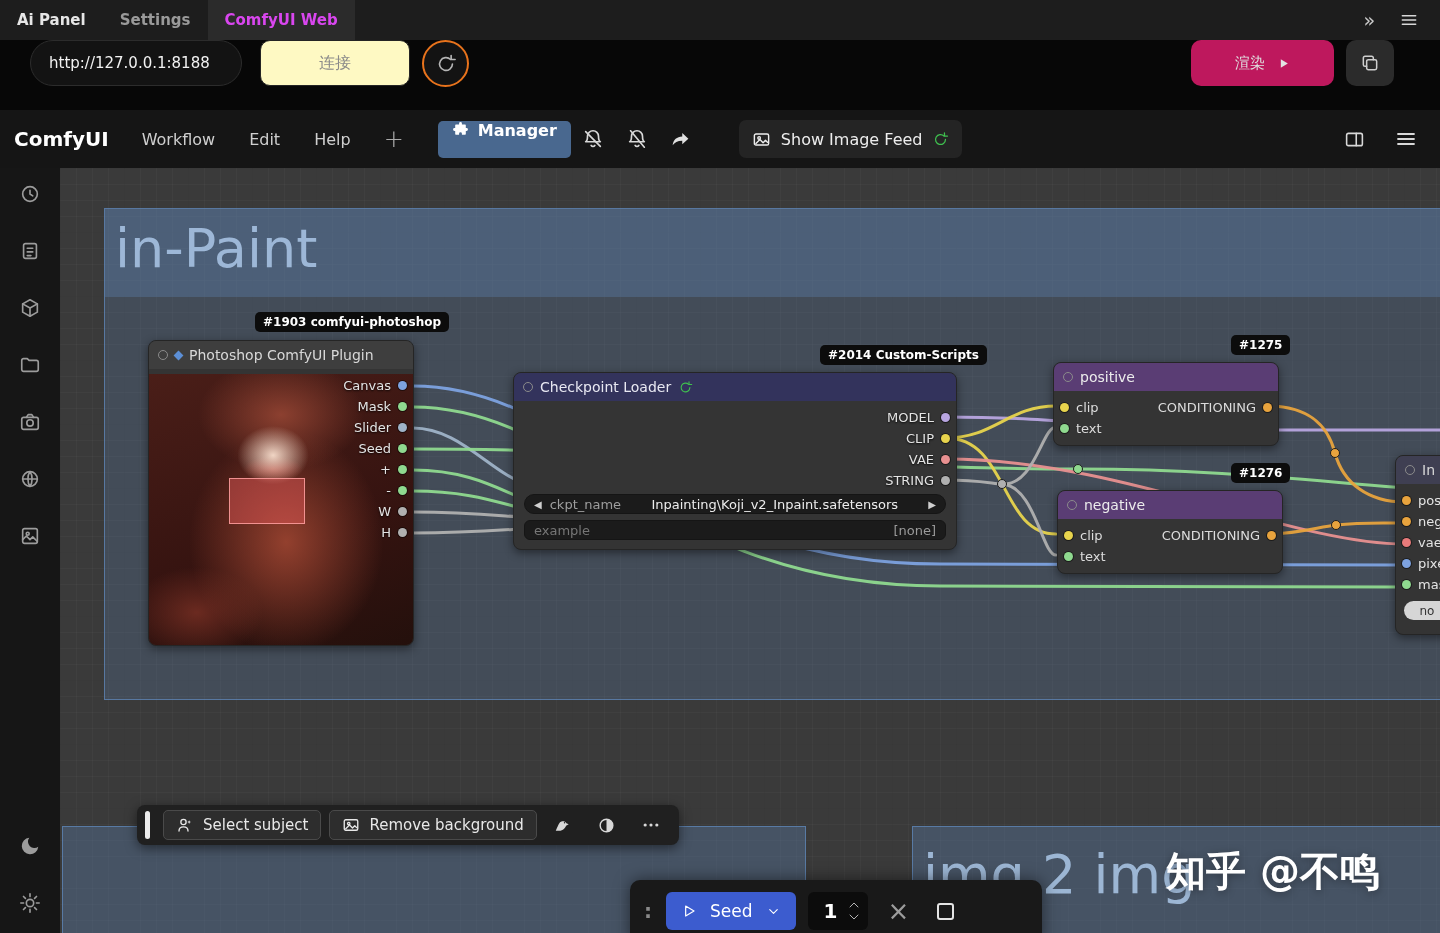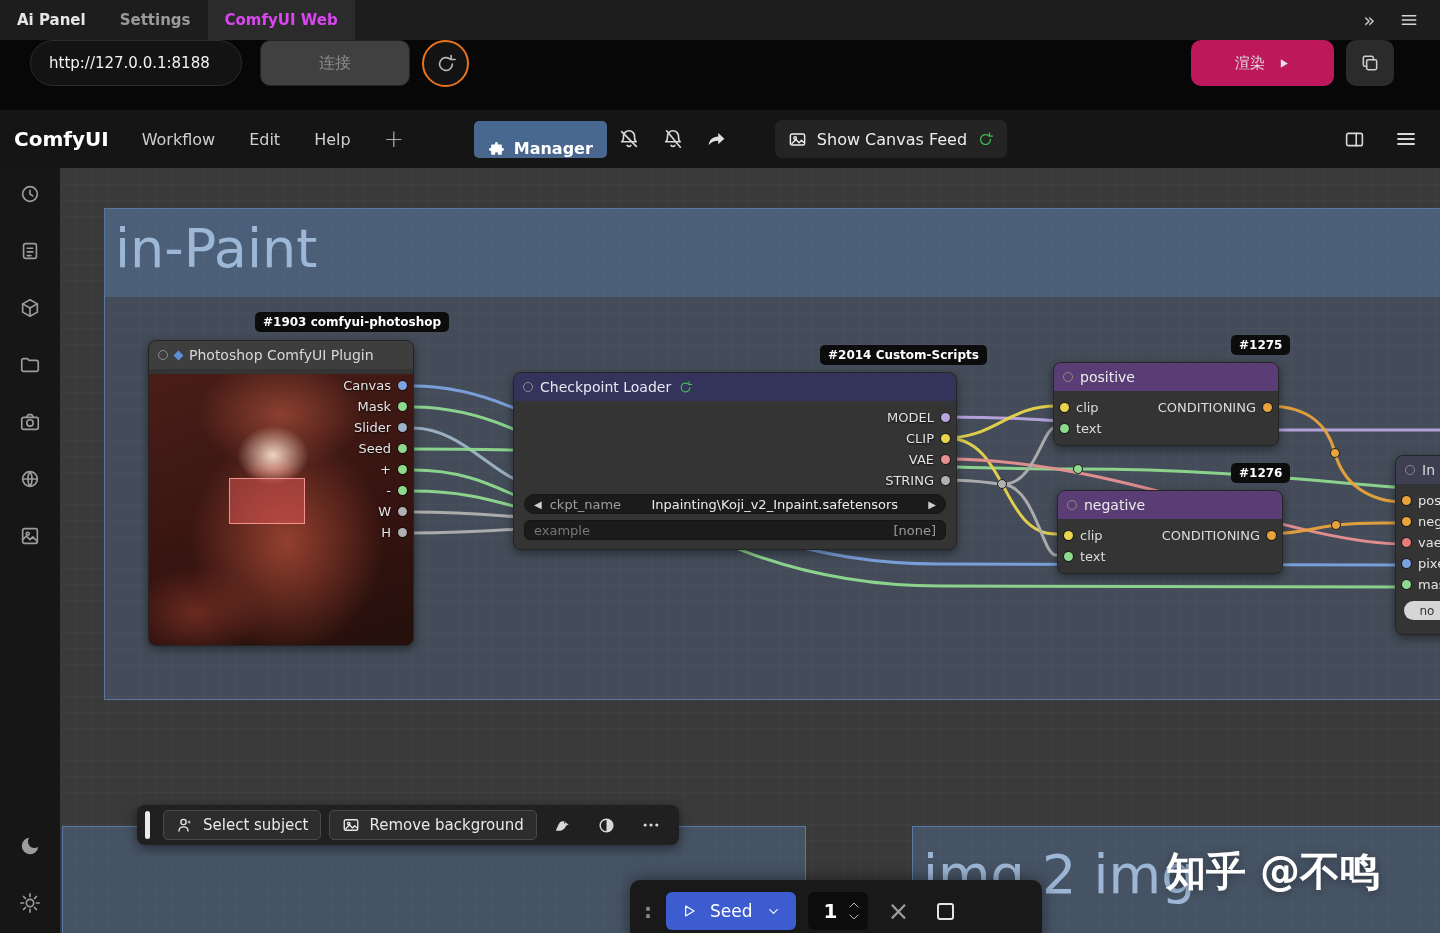--- a/index.html
+++ b/index.html
@@ -12,34 +12,34 @@
   .bar1{height:40px;background:#1d1d1d;display:flex;align-items:stretch}
   .ps-tab{display:flex;align-items:center;padding:0 17px;color:#9a9a9a;font-weight:600;font-size:15px}
   .ps-tab.t0{color:#e6e6e6}
   .ps-tab.active{background:#2b2b2b;color:#d946ef}
   .bar1-right{margin-left:auto;display:flex;align-items:center;gap:20px;padding-right:16px;color:#c6c6c6}
   .collapse{font-size:19px;letter-spacing:-1px}
 
   
   .bar2{height:70px;background:#070707;display:flex;align-items:flex-start}
   .url-pill{margin-left:30px;width:212px;height:46px;border-radius:23px;background:#131313;border:1px solid #2c2c2c;color:#f2f2f2;font-size:15px;padding:0 18px;outline:none;font-family:inherit}
-  .connect-btn{margin-left:18px;width:150px;height:46px;border-radius:10px;background:#404040;border:1px solid #242424;color:#8a8a8a;font-size:16px}
+  .connect-btn{margin-left:18px;width:150px;height:46px;border-radius:10px;background:#fef9c3;border:1px solid #242424;color:#8a8a8a;font-size:16px}
   .refresh-btn{margin-left:12px;width:47px;height:47px;border-radius:50%;border:2.5px solid #e8731c;background:#131313;display:flex;align-items:center;justify-content:center;color:#b5b5b5}
   .render-btn{margin-left:auto;width:143px;height:46px;border-radius:10px;background:#be185d;color:#e0e0e0;font-size:15px;display:flex;align-items:center;justify-content:center;gap:12px}
   .layers-btn{margin:0 46px 0 12px;width:48px;height:46px;border-radius:10px;background:#2b2b2b;display:flex;align-items:center;justify-content:center;color:#cfcfcf}
 
   
   .bar3{height:58px;background:#151515;display:flex;align-items:center;font-size:16px}
   .logo{font-size:20px;font-weight:700;color:#fff;padding:0 16px 0 14px}
   .menu-item{padding:0 17px;color:#cfcfcf;height:100%;display:flex;align-items:center}
   .wf-tab{height:100%;display:flex;align-items:center;gap:11px;padding:0 18px;margin-left:26px;position:relative;color:#efefef;background:#1a1a1a;border-left:1px solid #262626}
   .wf-tab::after{content:"";position:absolute;left:0;right:0;bottom:0;height:3px;background:#6a8fbe}
   .unsaved-dot{width:9px;height:9px;border-radius:50%;background:#8f8f8f;flex:none}
   .add-tab{padding:0 16px;color:#aaa;font-size:24px;font-weight:300}
-  .manager-btn{margin-left:54px;height:37px;padding:0 14px;border-radius:5px;background:#49688f;color:#fff;font-weight:600;display:flex;align-items:flex-end;gap:9px;font-size:16px}
+  .manager-btn{margin-left:18px;height:37px;padding:0 14px;border-radius:5px;background:#49688f;color:#fff;font-weight:600;display:flex;align-items:flex-start;gap:9px;font-size:16px}
   .ibtn{width:44px;height:40px;display:flex;align-items:center;justify-content:center;color:#d8d8d8}
   .feed-btn{margin-left:36px;height:38px;padding:0 13px;border-radius:7px;background:#242424;color:#ededed;display:flex;align-items:center;gap:10px;font-size:16px}
   .green{color:#3fbf4f}
   .bar3-right{margin-left:auto;display:flex;align-items:center;gap:8px;padding-right:12px}
 
   
   .main{display:flex;height:765px}
   .sidebar{width:60px;background:#161616;display:flex;flex-direction:column;align-items:center;padding:6px 0 10px;flex:none}
   .sb-btn{width:40px;height:40px;display:flex;align-items:center;justify-content:center;color:#9c9c9c;margin-bottom:17px;border-radius:6px}
   .sb-spacer{flex:1}
@@ -205,21 +205,21 @@
     <svg width="21" height="21" viewBox="0 0 24 24">
         <path d="M14 4.5l7 6.5-7 6.5v-4.2C8.5 13.3 5.3 15.4 3 18.6c.9-6.3 4.8-9.6 11-9.9z" fill="#e0e0e0"></path>
       </svg>
   </button>
   <button class="feed-btn">
     <svg class="i" width="19" height="19" viewBox="0 0 24 24">
         <rect x="3" y="5" width="18" height="14" rx="2"></rect>
         <circle cx="9" cy="10" r="1.6"></circle>
         <path d="M5 17l5-5 4 4 3-3 2.5 2.5"></path>
       </svg>
-    <span>Show Canvas Feed</span>
+    <span>Show Image Feed</span>
     <svg class="i green" width="17" height="17" viewBox="0 0 24 24">
         <path d="M19 12a7 7 0 1 1-2.05-4.95"></path>
         <path d="M17.6 2.8v4.3h4.3"></path>
       </svg>
   </button>
   <div class="bar3-right">
     <button class="ibtn">
       <svg class="i" width="21" height="21" viewBox="0 0 24 24">
           <rect x="3" y="5" width="18" height="14" rx="2"></rect>
           <path d="M14 5v14"></path>

